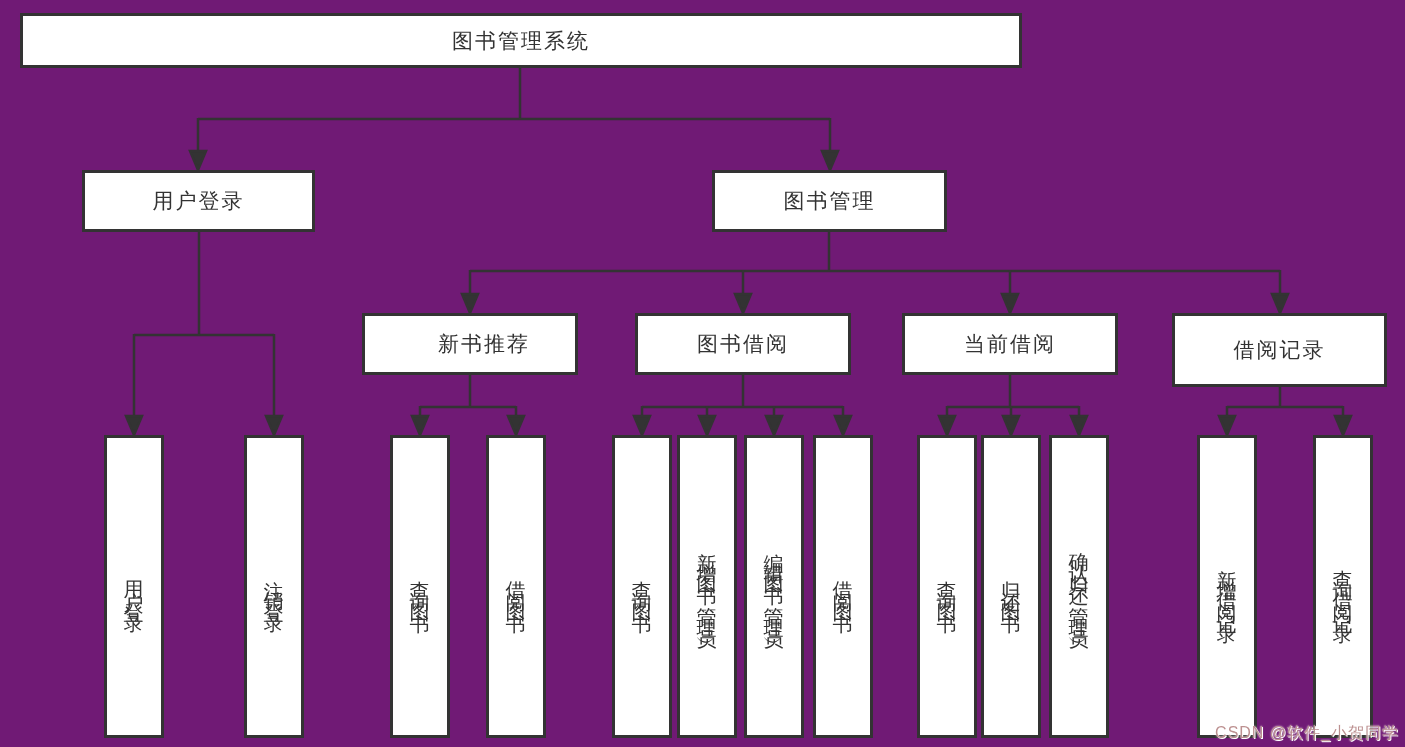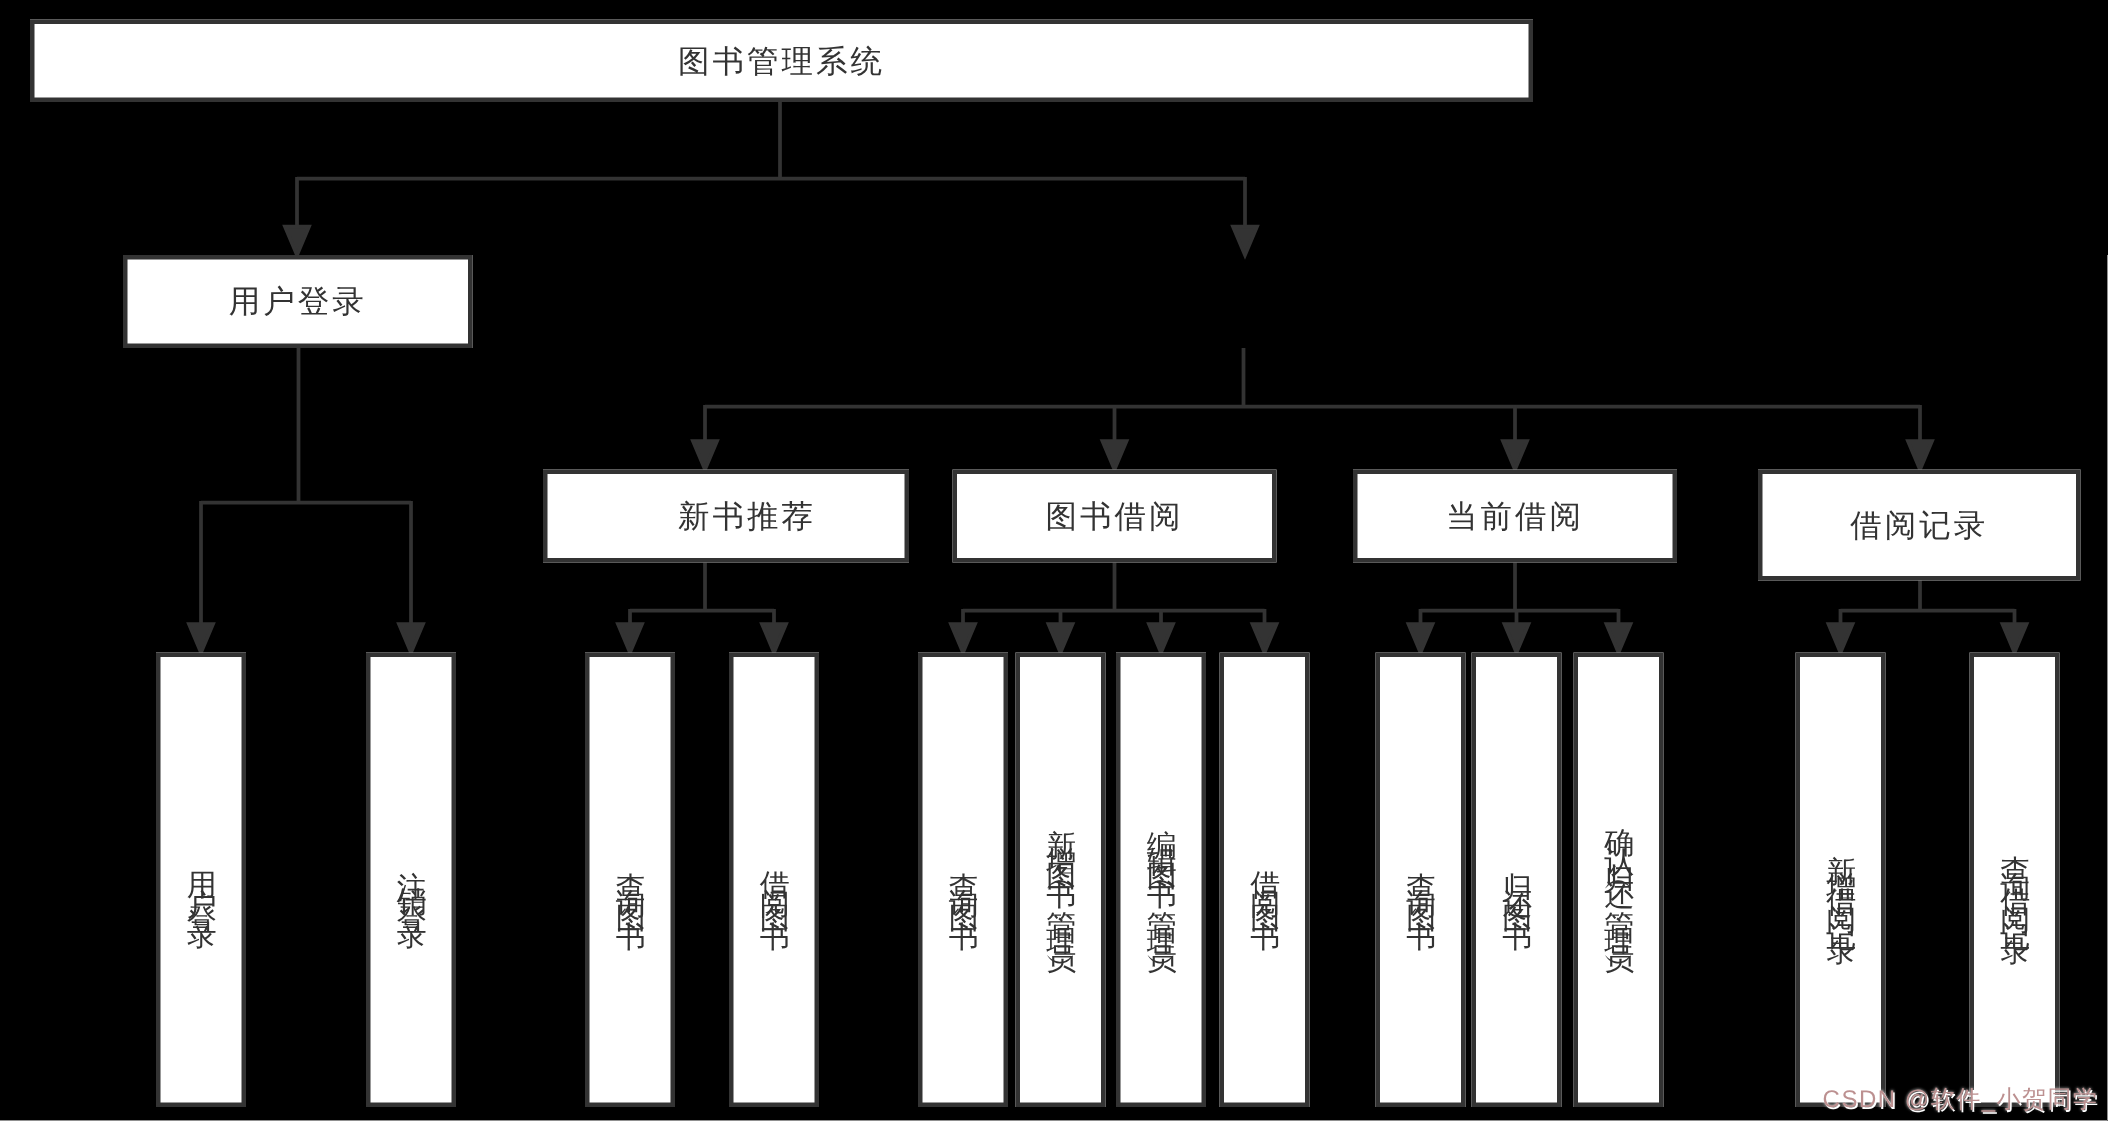--- a/index.html
+++ b/index.html
@@ -1,20 +1,20 @@
 <!DOCTYPE html>
 <html><head>
 <meta charset="utf-8">
 <style>
   html, body { margin: 0; padding: 0; background: #ffffff; }
   #canvas {
     position: relative;
     width: 1405px;
     height: 747px;
-    background: #000000;
+    background: #701a75;
     font-family: "Liberation Sans", "DejaVu Sans", sans-serif;
     overflow: hidden;
   }
   #wires {
     position: absolute;
     left: 0; top: 0;
     width: 1405px; height: 747px;
     pointer-events: none;
   }
   .node {
@@ -134,22 +134,25 @@
     </g>
   </svg>
 
   <div class="node h" style="left:20px; top:13px; width:1002px; height:55px;">
     <span>图书管理系统</span>
   </div>
 
   <div class="node h" style="left:82px; top:170px; width:233px; height:62px;">
     <span>用户登录</span>
   </div>
-
-  <div class="node h" style="left:362px; top:313px; width:244px; height:62px;padding-left:28px;">
+  <div class="node h" style="left:712px; top:170px; width:235px; height:62px;">
+    <span>图书管理</span>
+  </div>
+
+  <div class="node h" style="left:362px; top:313px; width:216px; height:62px;padding-left:28px;">
     <span>新书推荐</span>
   </div>
   <div class="node h" style="left:635px; top:313px; width:216px; height:62px;">
     <span>图书借阅</span>
   </div>
   <div class="node h" style="left:902px; top:313px; width:216px; height:62px;">
     <span>当前借阅</span>
   </div>
   <div class="node h" style="left:1172px; top:313px; width:215px; height:74px;">
     <span>借阅记录</span>

